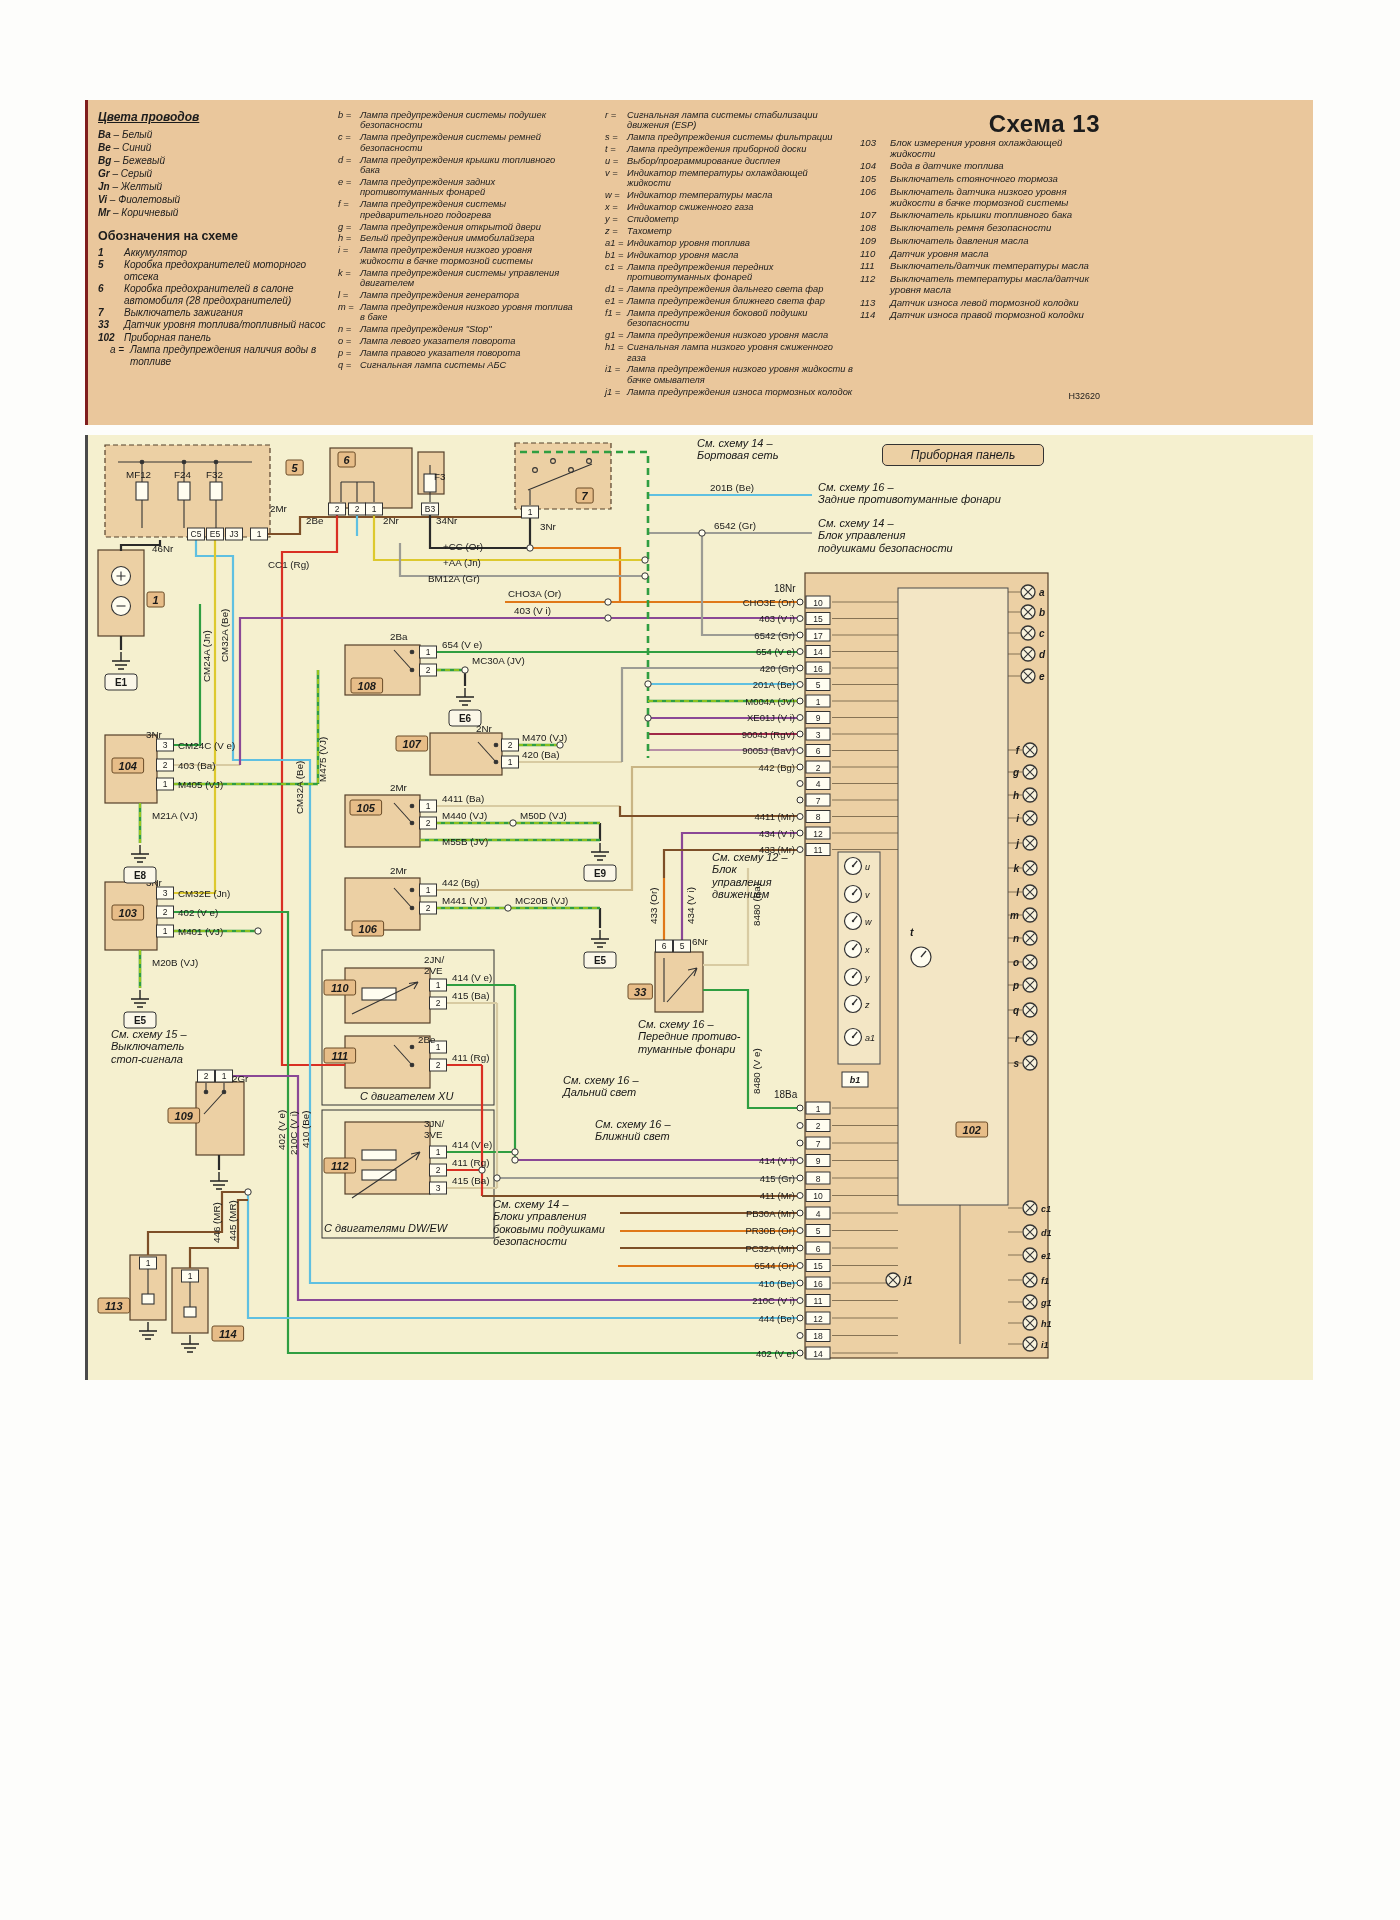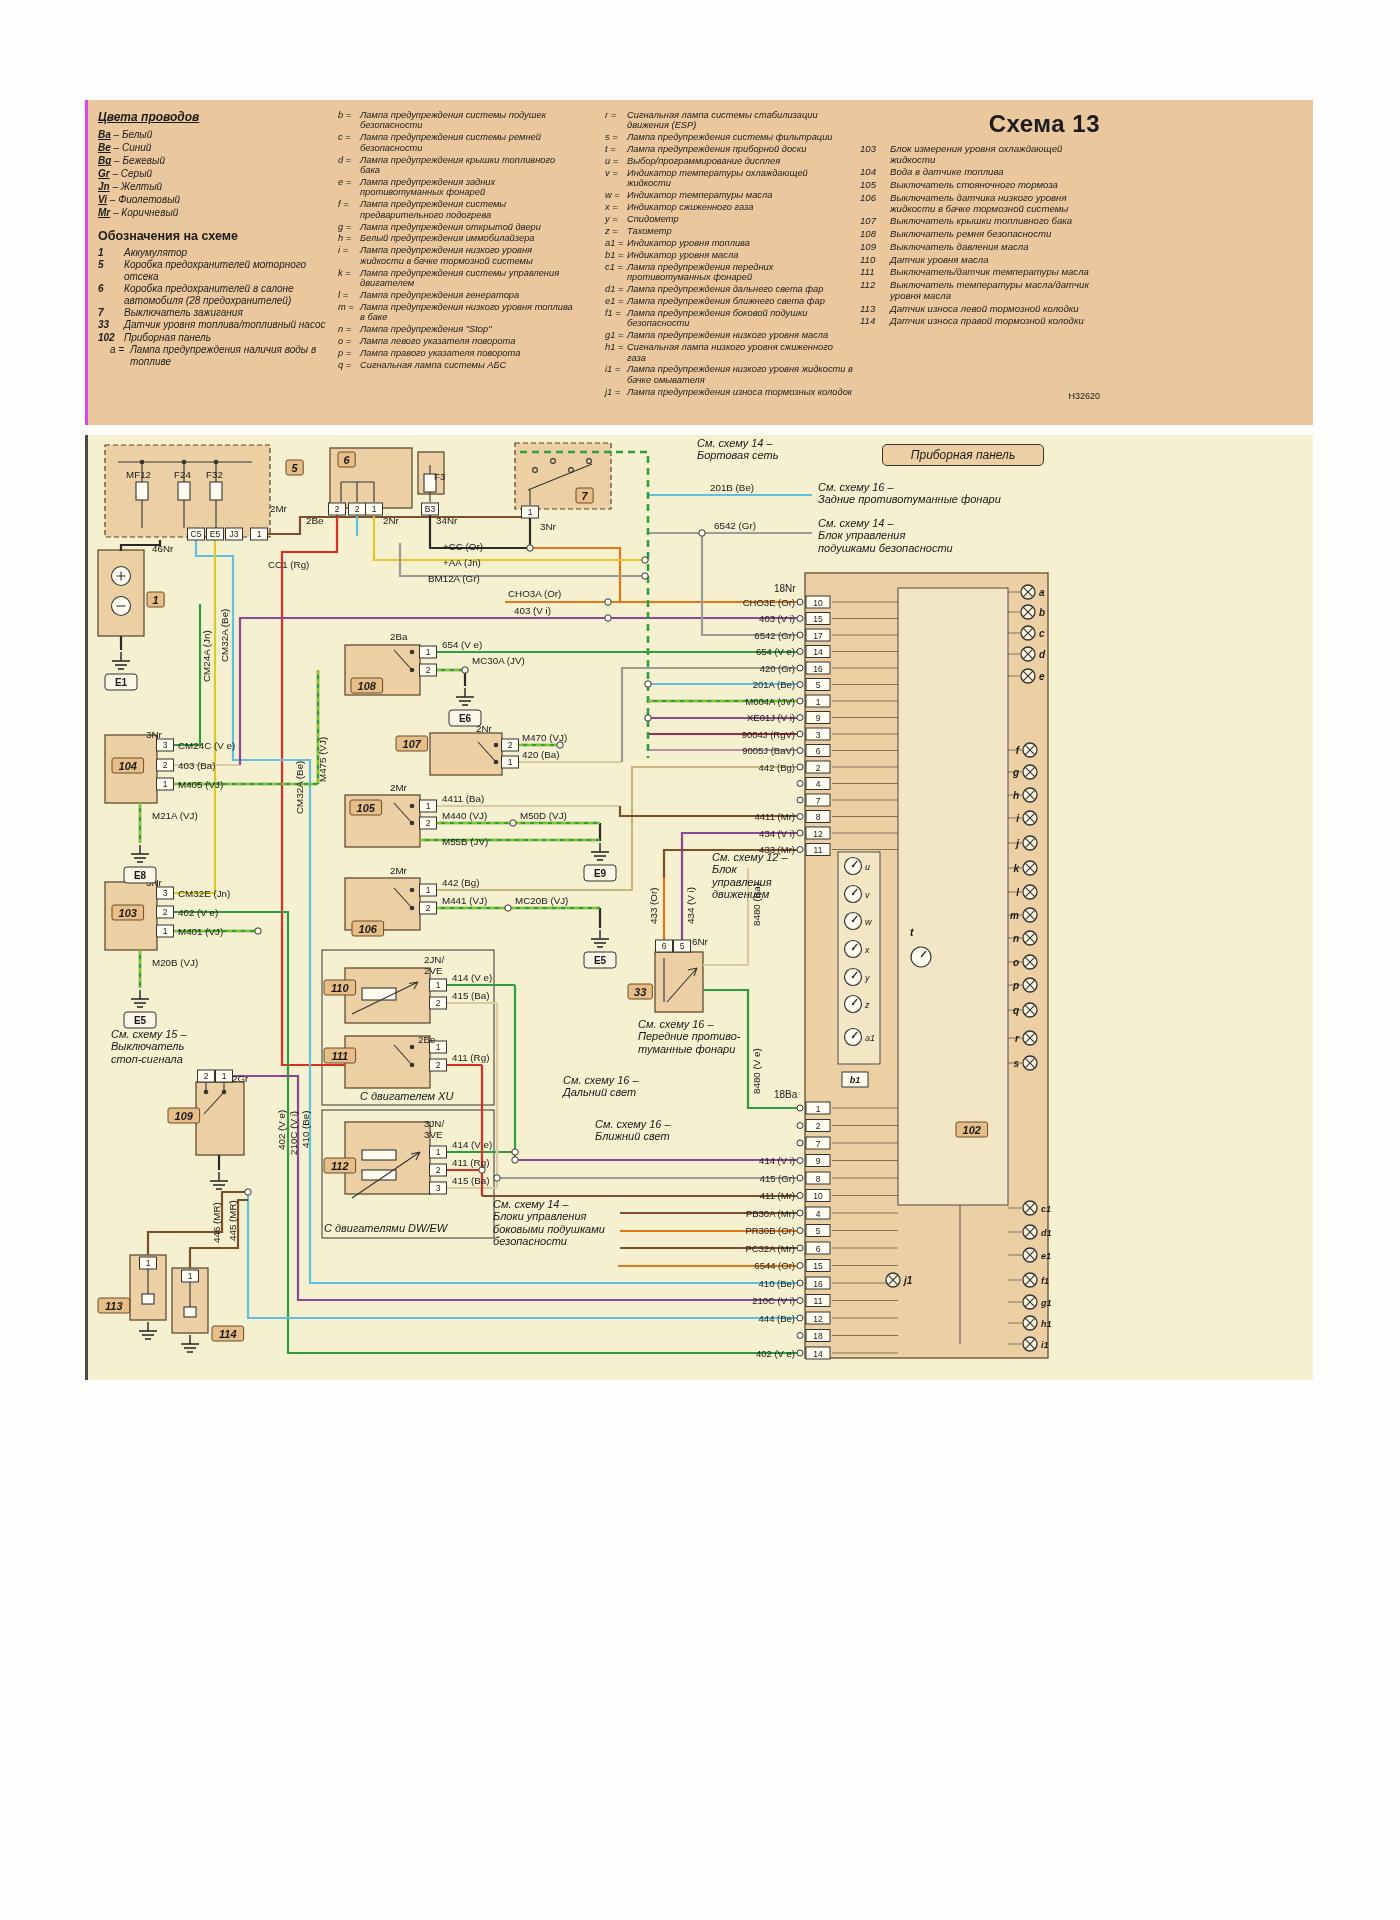--- a/index.html
+++ b/index.html
@@ -2,38 +2,38 @@
 <html><head>
 <meta charset="utf-8">
 <style>
   html,body{margin:0;padding:0;background:#ffffff;}
   .page{position:relative;width:1400px;height:1920px;background:#fdfdfb;font-family:"Liberation Sans",sans-serif;color:#1c1c1c;overflow:hidden;}
   svg text{font-family:"Liberation Sans",sans-serif;fill:#1a1a1a;}
   svg text.lamp-letter{font-style:italic;font-weight:bold;}
   svg text.gauge-letter{font-style:italic;}
   svg text.badge-text{font-style:italic;font-weight:bold;}
   svg text.ground-text{font-weight:bold;}
-  .legend{position:absolute;left:85px;top:100px;width:1228px;height:325px;background:#eac79c;border-left:3px solid #d946ef;box-sizing:border-box;}
+  .legend{position:absolute;left:85px;top:100px;width:1228px;height:325px;background:#eac79c;border-left:3px solid #7f1d1d;box-sizing:border-box;}
   .lg-col{position:absolute;top:10px;bottom:8px;}
   .wc-title{font-style:italic;font-weight:bold;text-decoration:underline;font-size:12px;margin-bottom:4px;}
   .wc-cols{display:flex;gap:8px;}
   .wc-cols > div:first-child{width:92px;}
   .wc-cols > div:last-child{flex:1;}
   .wcrow{font-style:italic;font-size:10px;line-height:1.3;}
-  .wcrow b{font-weight:bold;text-decoration:underline;}
+  .wcrow b{font-weight:bold;}
   .ds-title{font-weight:bold;font-size:12.5px;margin:10px 0 4px;}
   .lrow{display:flex;font-style:italic;font-size:10px;line-height:1.14;margin-bottom:1px;}
   .lrow .lk{flex:none;width:26px;font-weight:bold;}
   .lrow.ind{margin-left:12px;}
   .lrow.ind .lk{width:20px;font-weight:normal;}
   #col2 .lrow,#col3 .lrow{font-size:9.3px;line-height:1.12;margin-bottom:1.5px;}
   #col2 .lk,#col3 .lk{width:22px;font-weight:normal;}
   #col4list .lrow{font-size:9.6px;line-height:1.12;margin-bottom:2px;}
   #col4list .lk{width:30px;font-weight:normal;}
-  .schema-title{font-size:24px;font-weight:bold;text-align:right;margin-bottom:6px;letter-spacing:.5px;}
+  .schema-title{font-size:24px;font-weight:bold;text-align:right;margin-bottom:0;letter-spacing:.5px;}
   .doc-code{position:absolute;bottom:16px;right:0;font-size:9px;}
   .diagram-notes .note{position:absolute;font-style:italic;font-size:11px;line-height:1.13;white-space:pre-line;color:#161616;}
   .panel-title-box{position:absolute;left:882px;top:444px;width:160px;height:20px;border:1.5px solid #333;border-radius:5px;background:#ecd0a4;font-style:italic;font-size:12px;line-height:20px;text-align:center;}
 </style>
 </head>
 <body>
 
 <div class="page">
 
   <svg id="dsvg" style="position:absolute;left:0;top:0" width="1400" height="1920" viewBox="0 0 1400 1920">

